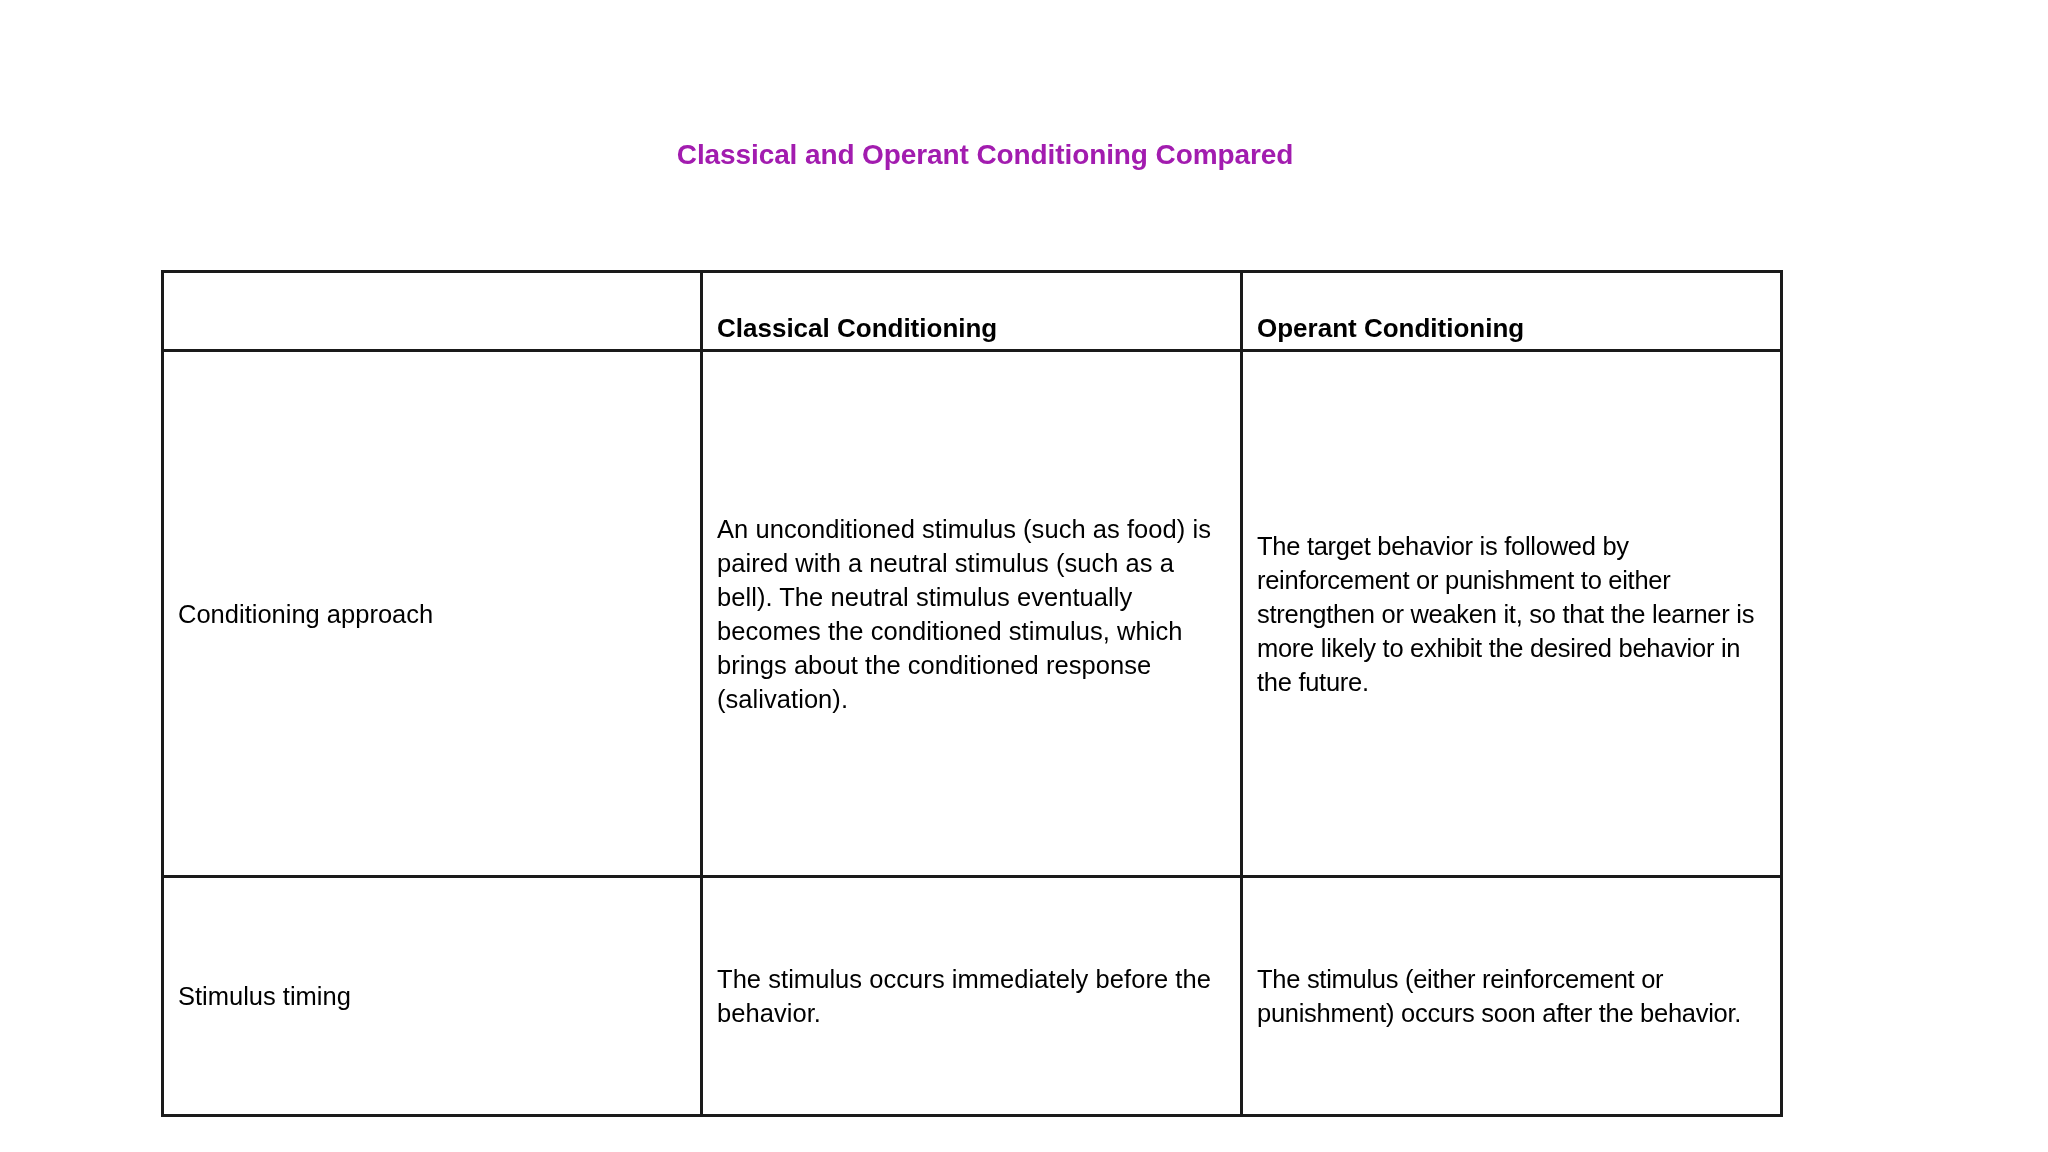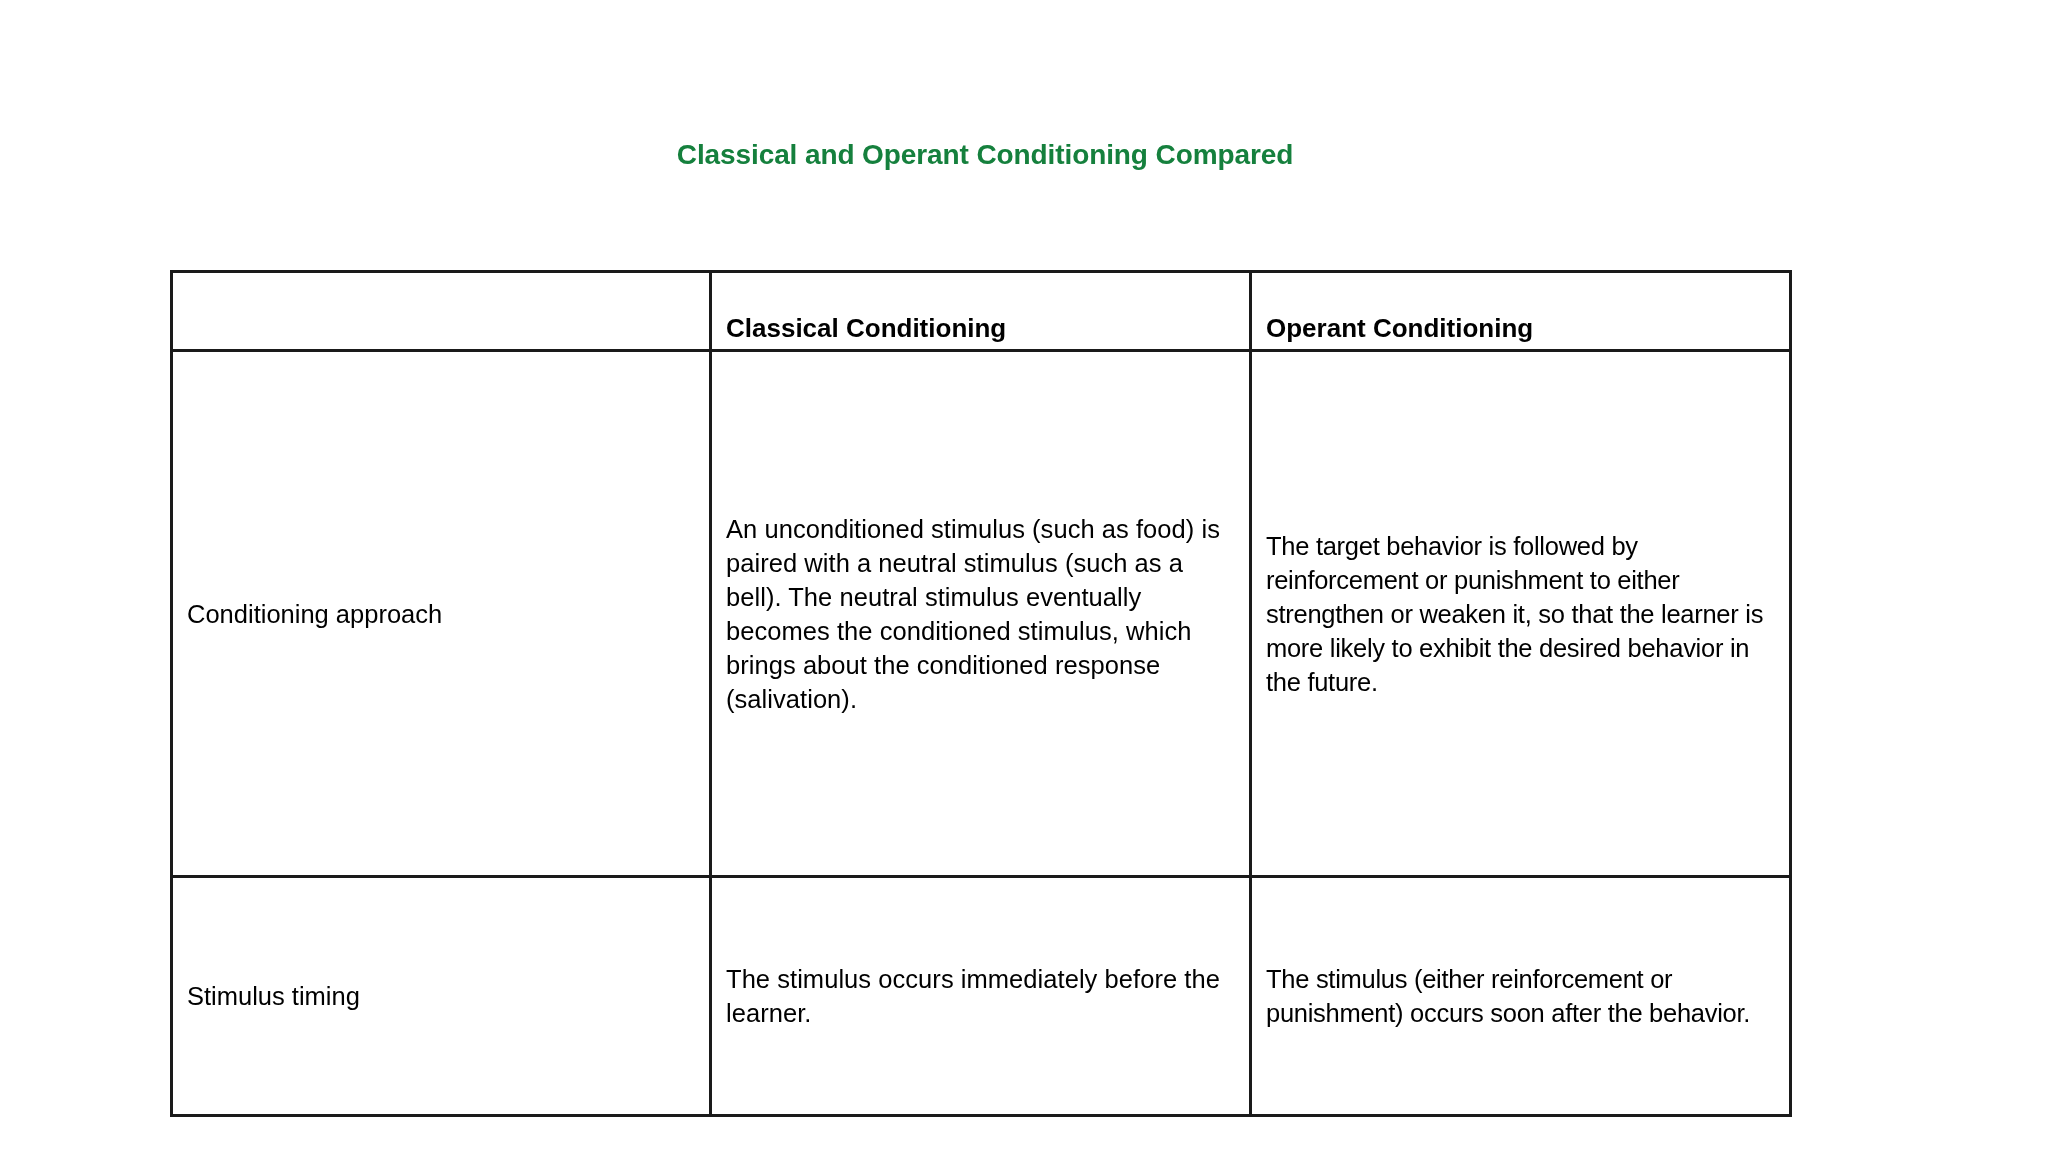--- a/index.html
+++ b/index.html
@@ -29,28 +29,28 @@
     position: absolute;
     left: 0;
     top: 138px;
     width: 1970px;
     text-align: center;
     font-family: "Liberation Sans", sans-serif;
     font-weight: bold;
     font-size: 28px;
     line-height: 34px;
     letter-spacing: -0.1px;
-    color: #15803d;
+    color: #a21caf;
     white-space: nowrap;
   }
 
   
   .compare-table {
     position: absolute;
-    left: 170px;
+    left: 161px;
     top: 270px;
     width: 1619px;
     border-collapse: collapse;
     table-layout: fixed;
     background: #1d4ed8;
   }
 
   .compare-table col.c-label  { width: 539px; }
   .compare-table col.c-second { width: 540px; }
   .compare-table col.c-third  { width: 540px; }
@@ -144,21 +144,21 @@
         <td class="cell-operant">
           <span class="cell-text">The target behavior is followed by reinforcement or punishment to either strengthen or weaken it, so that the learner is more likely to exhibit the desired behavior in the future.</span>
         </td>
       </tr>
 
       <tr class="row-short">
         <td class="cell-label">
           <span class="cell-text">Stimulus timing</span>
         </td>
         <td class="cell-classical">
-          <span class="cell-text">The stimulus occurs immediately before the learner.</span>
+          <span class="cell-text">The stimulus occurs immediately before the behavior.</span>
         </td>
         <td class="cell-operant">
           <span class="cell-text">The stimulus (either reinforcement or punishment) occurs soon after the behavior.</span>
         </td>
       </tr>
     </tbody>
   </table>
 
 </div>
 

